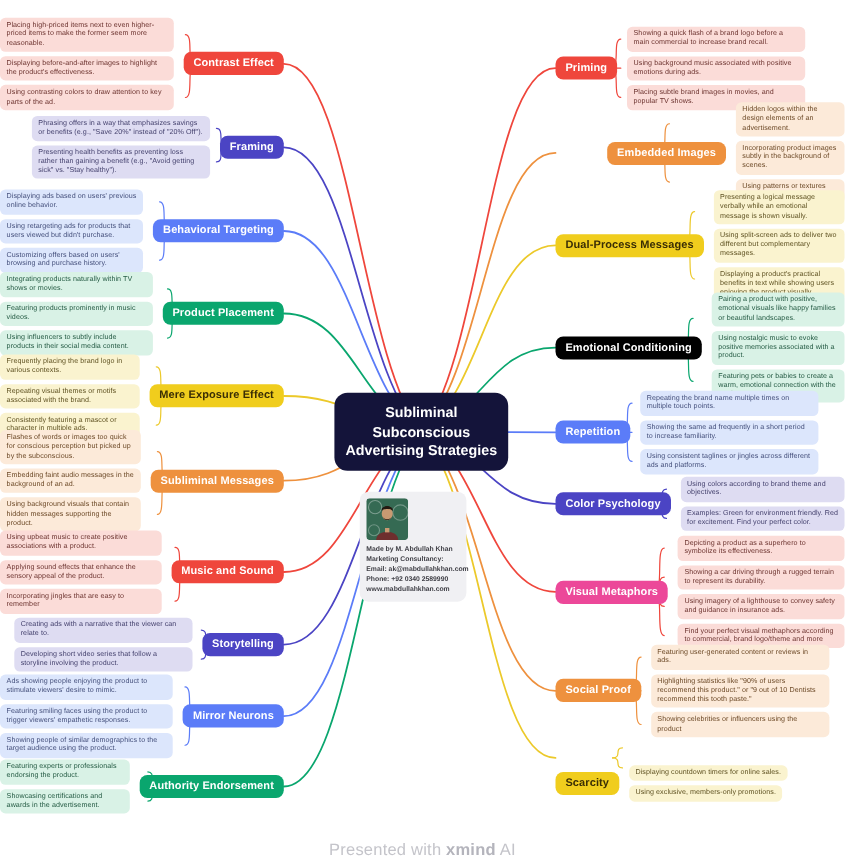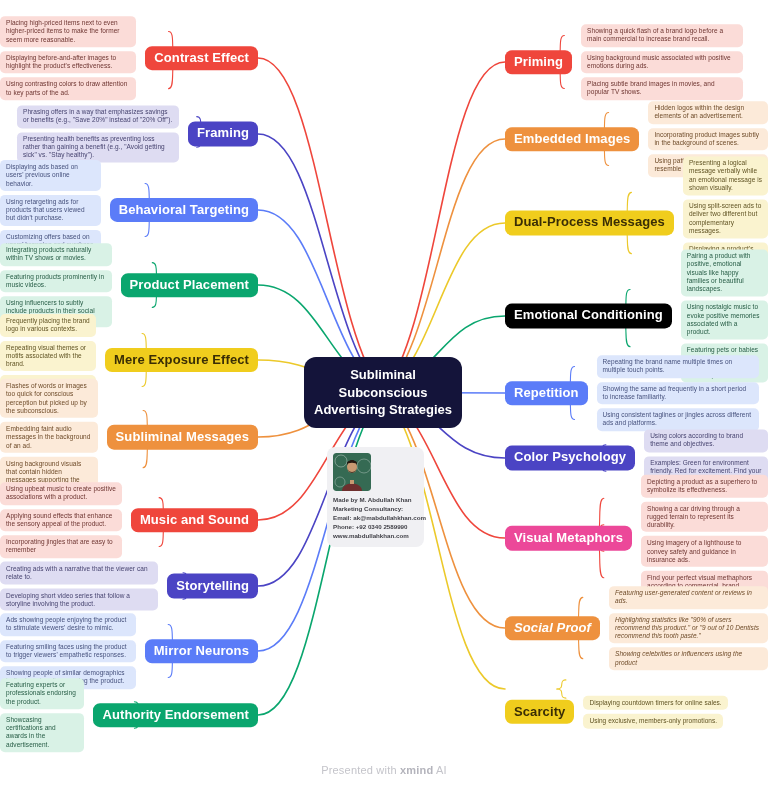--- a/index.html
+++ b/index.html
@@ -9,42 +9,42 @@
     font-family:"Liberation Sans",sans-serif;
   }
   #wires{position:absolute;left:0;top:0;z-index:0;}
   .branch{position:absolute;display:flex;align-items:center;gap:9px;z-index:2;transform:translateY(-50%);}
   .branch.left{right:510px;flex-direction:row;}
   .branch.right{left:505px;flex-direction:row;}
   .leafstack{display:flex;flex-direction:column;gap:4px;}
   .branch.left .leafstack{align-items:flex-end;}
   .branch.right .leafstack{align-items:flex-start;}
   .topic{
-    white-space:nowrap;font-size:13px;font-weight:bold;
+    white-space:nowrap;font-size:10px;font-weight:bold;
     padding:5px 9px;border-radius:7px;line-height:1.1;letter-spacing:.1px;
   }
   .leaf{
     font-size:6.5px;line-height:1.27;padding:3px 6px;border-radius:5px;
     max-width:150px;width:fit-content;letter-spacing:.05px;
   }
   #central{
     position:absolute;left:304px;top:357px;width:158px;box-sizing:border-box;
     background:#14143a;color:#ffffff;border-radius:12px;padding:9px 8px;
     font-size:13px;font-weight:bold;line-height:1.35;text-align:center;z-index:3;
   }
   #author-card{
     position:absolute;left:327px;top:447px;width:97px;box-sizing:border-box;
     background:#f0f0f3;border-radius:8px;padding:6px;z-index:3;
   }
   #author-card .photo{width:38px;height:38px;border-radius:3px;display:block;}
   #author-card .cardtext{margin-top:5px;font-size:6.2px;font-weight:600;color:#3f3f46;line-height:1.45;}
   #author-card .cardtext div{white-space:nowrap;}
   #footer{
     position:absolute;left:0;right:0;top:764px;text-align:center;z-index:2;
-    font-size:11px;color:#c4c4ca;letter-spacing:.2px;
+    font-size:15px;color:#c4c4ca;letter-spacing:.2px;
   }
   #footer .brand{font-weight:bold;color:#b4b4bc;}
 </style>
 </head>
 <body>
 
 <div id="canvas">
   <svg id="wires" width="768" height="789" viewBox="0 0 768 789">
       <path d="M 383 392.3203125 C 328 325.45625, 318 58, 258 58" fill="none" stroke="#ef463c" stroke-width="1.6" stroke-linecap="round"></path>
       <path d="M 177.5625 58 C 168.5625 58, 176.5625 31.5, 168.5625 31.5" fill="none" stroke="#ef463c" stroke-width="1.1" stroke-linecap="round"></path>
@@ -229,21 +229,21 @@
     </div>
     <div class="branch right" style="top: 62px;">
       <div class="topic" style="background: rgb(239, 70, 60); color: rgb(255, 255, 255);">Priming</div>
       <div class="leafstack">
         <div class="leaf" style="background: rgb(251, 220, 216); color: rgb(109, 52, 48);">Showing a quick flash of a brand logo before a main commercial to increase brand recall.</div>
         <div class="leaf" style="background: rgb(251, 220, 216); color: rgb(109, 52, 48);">Using background music associated with positive emotions during ads.</div>
         <div class="leaf" style="background: rgb(251, 220, 216); color: rgb(109, 52, 48);">Placing subtle brand images in movies, and popular TV shows.</div>
       </div>
     </div>
     <div class="branch right" style="top: 139px;">
-      <div class="topic" style="background: rgb(238, 145, 62); color: rgb(255, 255, 255);">Embedded Images</div>
+      <div class="topic" style="background: rgb(238, 145, 62); color: rgb(255, 255, 255); margin-left: 47px;">Embedded Images</div>
       <div class="leafstack">
         <div class="leaf" style="background: rgb(252, 234, 217); color: rgb(109, 74, 40);">Hidden logos within the design elements of an advertisement.</div>
         <div class="leaf" style="background: rgb(252, 234, 217); color: rgb(109, 74, 40);">Incorporating product images subtly in the background of scenes.</div>
         <div class="leaf" style="background: rgb(252, 234, 217); color: rgb(109, 74, 40);">Using patterns or textures that resemble brand symbols.</div>
       </div>
     </div>
     <div class="branch right" style="top: 223px;">
       <div class="topic" style="background: rgb(240, 205, 29); color: rgb(58, 46, 5);">Dual-Process Messages</div>
       <div class="leafstack">
         <div class="leaf" style="background: rgb(250, 243, 207); color: rgb(95, 82, 34);">Presenting a logical message verbally while an emotional message is shown visually.</div>
@@ -276,21 +276,21 @@
     </div>
     <div class="branch right" style="top: 538px;">
       <div class="topic" style="background: #ec4899; color: rgb(255, 255, 255);">Visual Metaphors</div>
       <div class="leafstack">
         <div class="leaf" style="background: rgb(251, 220, 216); color: rgb(109, 52, 48);">Depicting a product as a superhero to symbolize its effectiveness.</div>
         <div class="leaf" style="background: rgb(251, 220, 216); color: rgb(109, 52, 48);">Showing a car driving through a rugged terrain to represent its durability.</div>
         <div class="leaf" style="background: rgb(251, 220, 216); color: rgb(109, 52, 48);">Using imagery of a lighthouse to convey safety and guidance in insurance ads.</div>
         <div class="leaf" style="background: rgb(251, 220, 216); color: rgb(109, 52, 48);">Find your perfect visual methaphors according to commercial, brand logo/theme and more</div>
       </div>
     </div>
-    <div class="branch right" style="top: 628px; font-style: italic;">
+    <div class="branch right" style="top: 628px;">
       <div class="topic" style="background: rgb(238, 145, 62); color: rgb(255, 255, 255);">Social Proof</div>
       <div class="leafstack">
         <div class="leaf" style="background: rgb(252, 234, 217); color: rgb(109, 74, 40);">Featuring user-generated content or reviews in ads.</div>
         <div class="leaf" style="background: rgb(252, 234, 217); color: rgb(109, 74, 40);">Highlighting statistics like "90% of users recommend this product." or "9 out of 10 Dentists recommend this tooth paste."</div>
         <div class="leaf" style="background: rgb(252, 234, 217); color: rgb(109, 74, 40);">Showing celebrities or influencers using the product</div>
       </div>
     </div>
     <div class="branch right" style="top: 712px;">
       <div class="topic" style="background: rgb(240, 205, 29); color: rgb(58, 46, 5);">Scarcity</div>
       <div class="leafstack">

